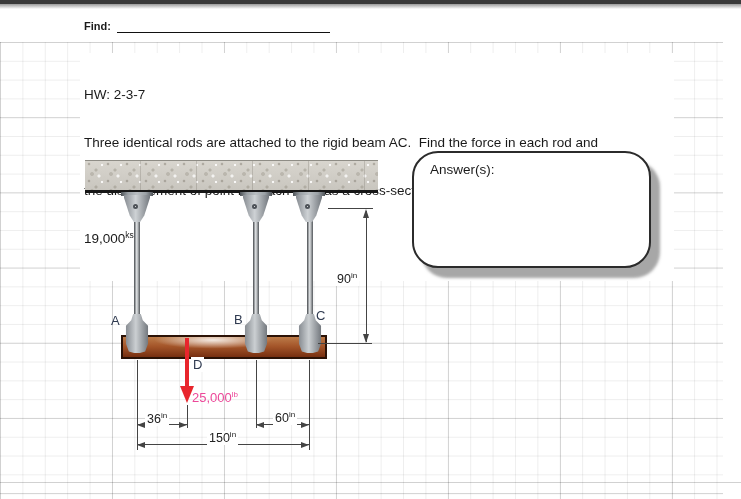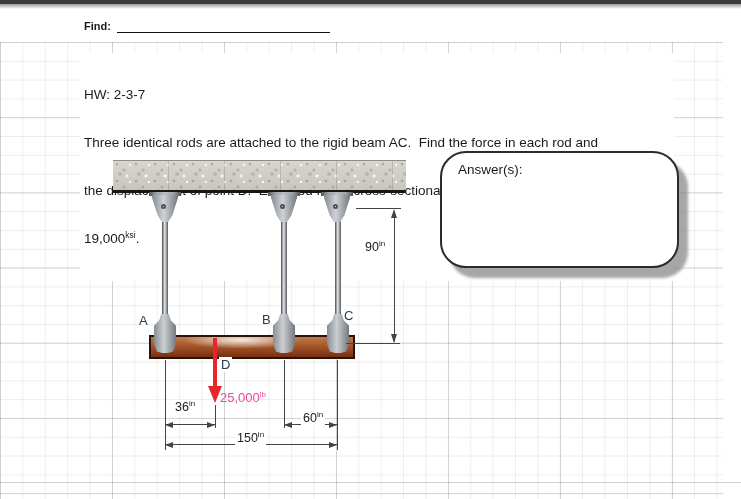--- a/index.html
+++ b/index.html
@@ -29,21 +29,21 @@
   .name-underline { position:absolute; left:117px; top:32px; width:213px; height:1.4px; background:#111; }
 
   
   .problem {
     position:absolute; left:80px; top:53px; width:594px; background:#fff;
     font-size:13.5px; line-height:16px; padding:2px 4px 2px 4px; white-space:pre-wrap;
   }
   .problem sup { font-size:8.5px; line-height:0; }
 
   
-  .abs { position:absolute;margin-left:28px; }
+  .abs { position:absolute; }
 
   .slab {
     left:85px; top:160px; width:293px; height:33px;
     background:
       repeating-linear-gradient(to right, transparent 0 55px, rgba(90,85,75,0.22) 55px 56px),
       radial-gradient(circle at 4px 3px,  rgba(110,104,92,0.38) 0 1px,  transparent 1.7px),
       radial-gradient(circle at 11px 9px, rgba(120,115,100,0.32) 0 1.2px, transparent 1.9px),
       radial-gradient(circle at 17px 4px, rgba(255,255,255,0.85) 0 1px,  transparent 1.6px),
       radial-gradient(circle at 7px 13px, rgba(125,120,106,0.28) 0 1.5px, transparent 2.3px),
       radial-gradient(circle at 14px 15px, rgba(255,255,255,0.75) 0 1.2px, transparent 1.9px),
@@ -166,31 +166,31 @@
 
   <div class="abs load-line"></div>
   <div class="abs load-head"></div>
   <span class="abs load-label"><span>25,000</span><sup>lb</sup></span>
 
   <div class="abs dim" style="left:328px; top:208px; width:45px; height:1px;"></div>
   <div class="abs dim" style="left:318px; top:343px; width:54px; height:1px;"></div>
   <div class="abs dim" style="left:365.5px; top:211px; width:1px; height:131px;"></div>
   <div class="abs arr-u" style="left:362.5px; top:209px;"></div>
   <div class="abs arr-d" style="left:362.5px; top:334px;"></div>
-  <span class="abs dim-label" style="left:335px; top:240px;"><span>90</span><sup>in</sup></span>
+  <span class="abs dim-label" style="left:335px; top:272px;"><span>90</span><sup>in</sup></span>
 
   <div class="abs ext" style="left:136.5px; top:360px; width:1px; height:90px;"></div>
   <div class="abs ext" style="left:186.5px; top:405px; width:1px; height:23px;"></div>
   <div class="abs ext" style="left:255.5px; top:360px; width:1px; height:68px;"></div>
   <div class="abs ext" style="left:308.5px; top:360px; width:1px; height:90px;"></div>
 
   <div class="abs dim" style="left:137px; top:424px; width:50px; height:1px;"></div>
   <div class="abs arr-l" style="left:137px; top:421.5px;"></div>
   <div class="abs arr-r" style="left:179px; top:421.5px;"></div>
-  <span class="abs dim-label" style="left:145px; top:400px;"><span>36</span><sup>in</sup></span>
+  <span class="abs dim-label" style="left:145px; top:412px;"><span>36</span><sup>in</sup></span>
 
   <div class="abs dim" style="left:256px; top:424px; width:53px; height:1px;"></div>
   <div class="abs arr-l" style="left:256px; top:421.5px;"></div>
   <div class="abs arr-r" style="left:301px; top:421.5px;"></div>
   <span class="abs dim-label" style="left:273px; top:411px;"><span>60</span><sup>in</sup></span>
 
   <div class="abs dim" style="left:137px; top:444px; width:172px; height:1px;"></div>
   <div class="abs arr-l" style="left:137px; top:441.5px;"></div>
   <div class="abs arr-r" style="left:301px; top:441.5px;"></div>
   <span class="abs dim-label" style="left:207px; top:431px;"><span>150</span><sup>in</sup></span>

